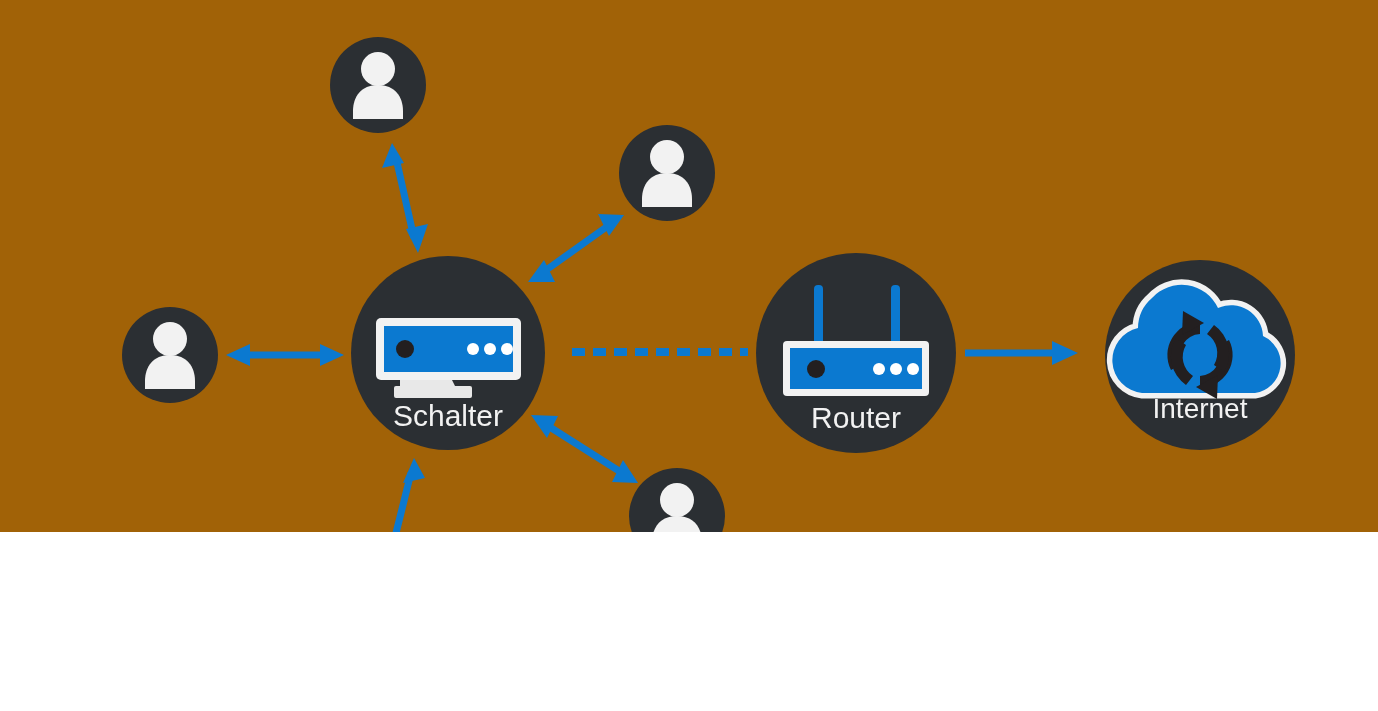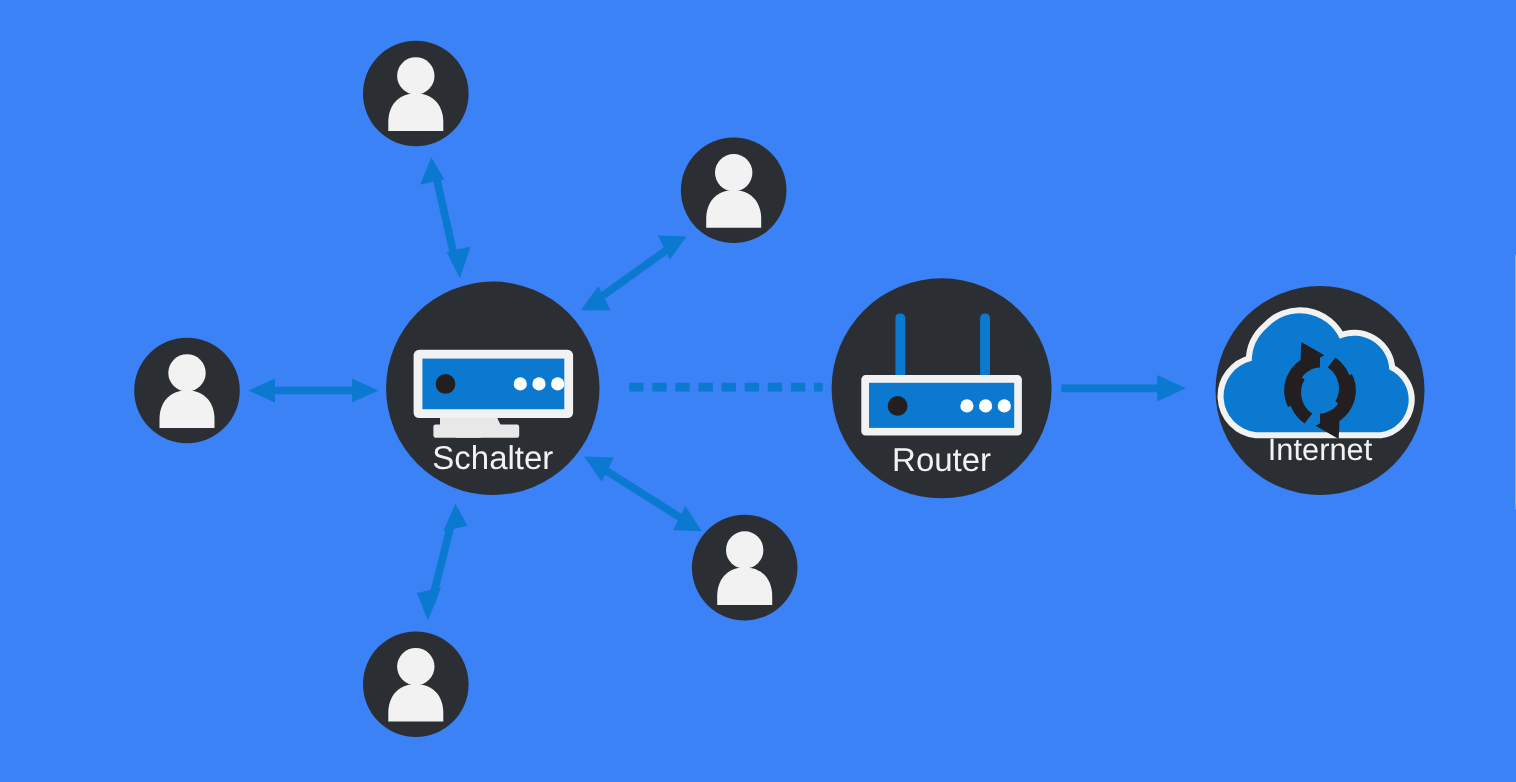--- a/index.html
+++ b/index.html
@@ -7,22 +7,22 @@
     margin: 0;
     padding: 0;
     background: #ffffff;
   }
   body {
     font-family: "Liberation Sans", sans-serif;
   }
   #canvas {
     position: relative;
     width: 1378px;
-    height: 711px;
-    background: #3b82f6;
+    height: 532px;
+    background: #a16207;
     overflow: hidden;
   }
   #diagram-svg {
     position: absolute;
     left: 0;
     top: 0;
     width: 1378px;
     height: 711px;
   }
   .node-label {

